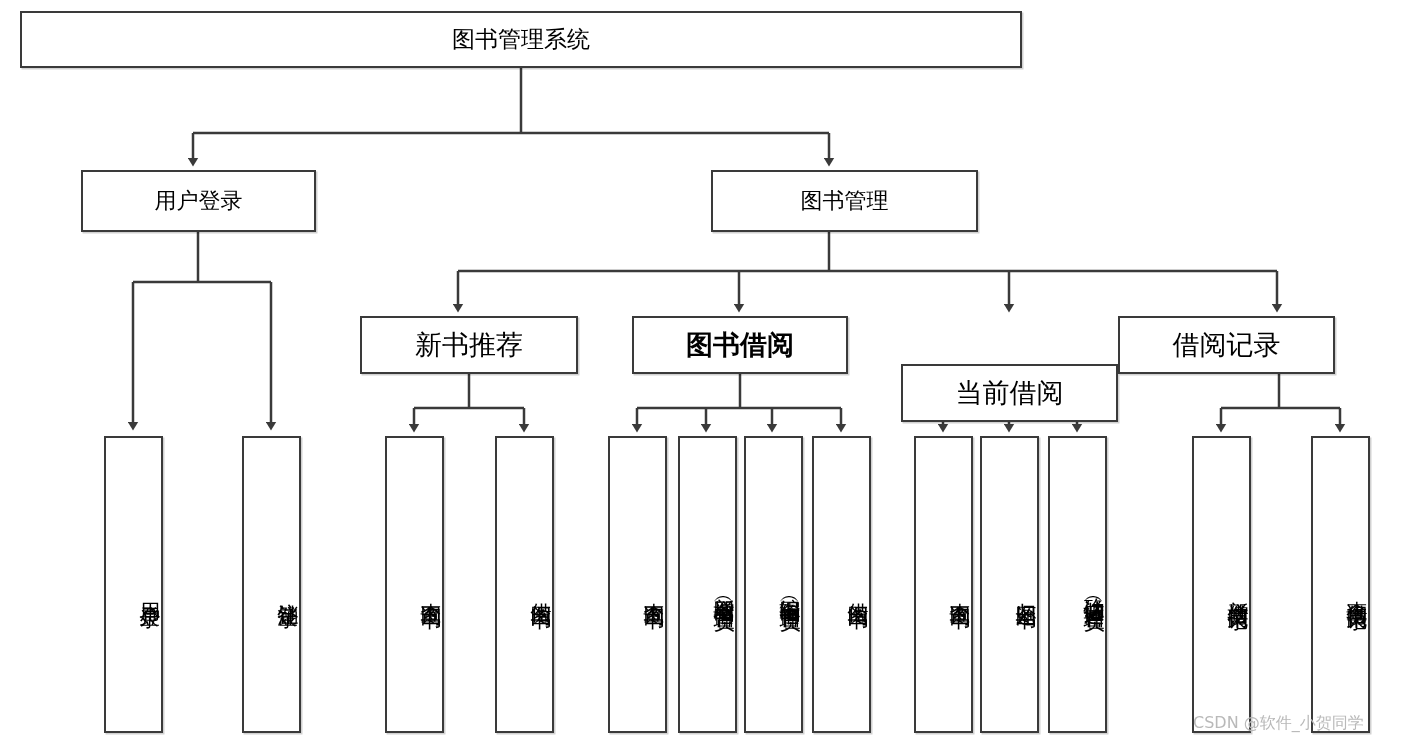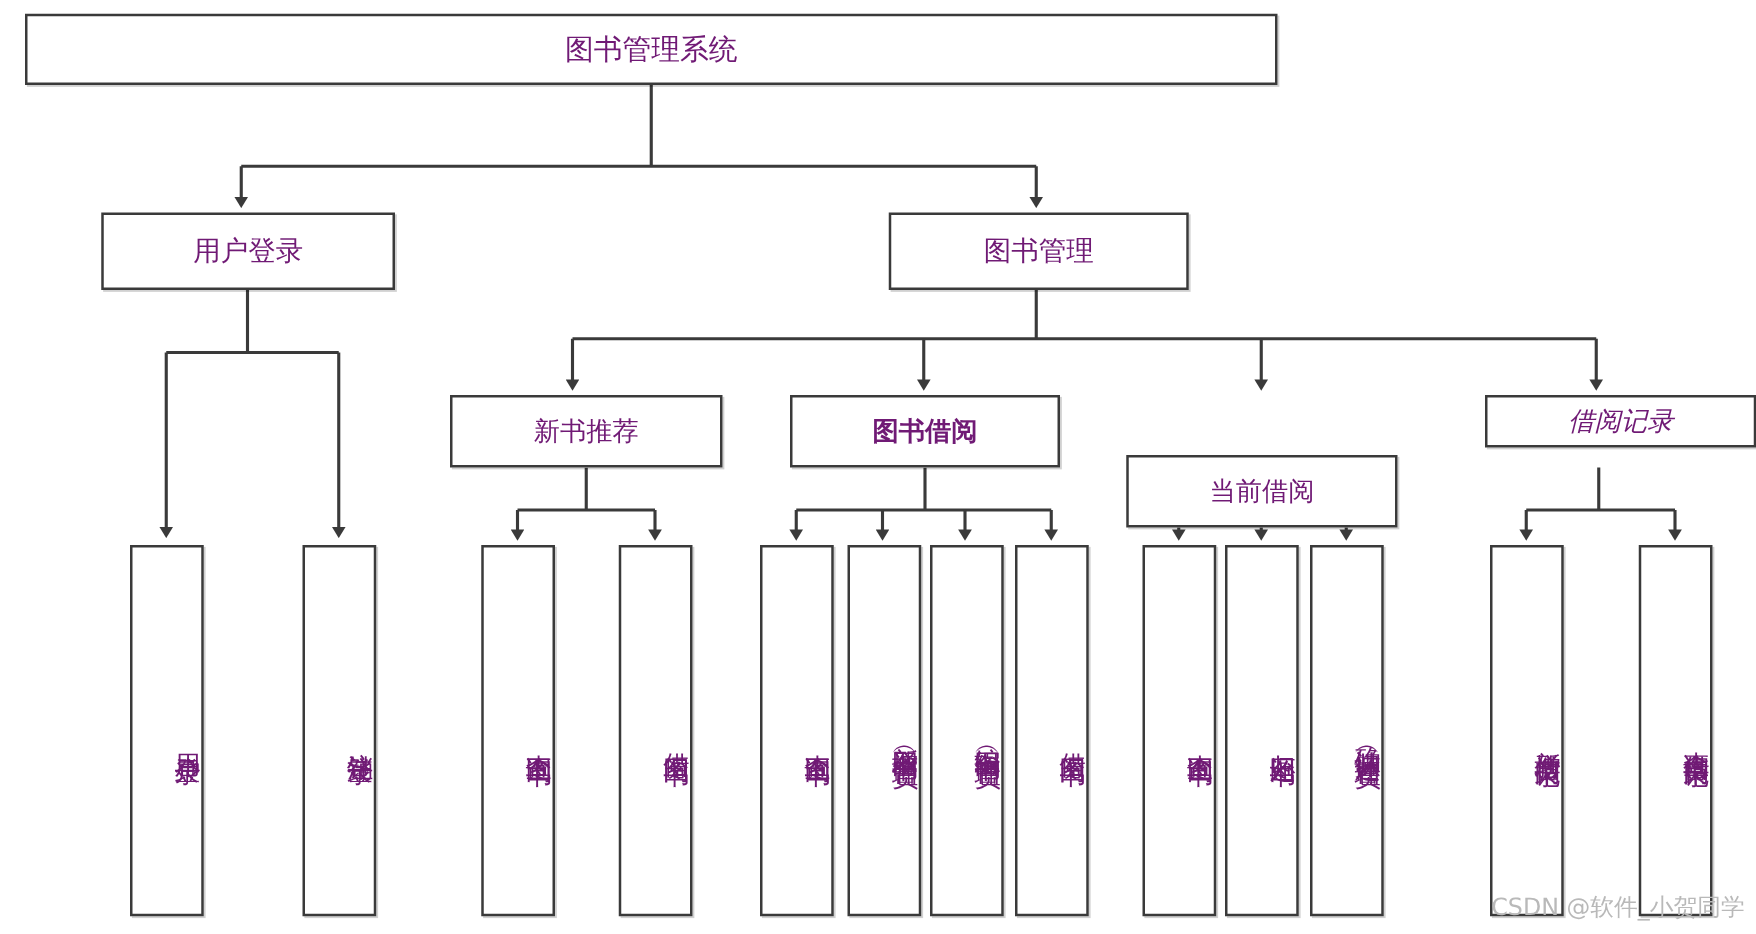--- a/index.html
+++ b/index.html
@@ -18,52 +18,52 @@
     overflow: hidden;
   }
   .node {
     position: absolute;
     box-sizing: border-box;
     border: 2.5px solid #3a3a3a;
     background: #ffffff;
     display: flex;
     align-items: center;
     justify-content: center;
-    color: #701a75;
+    color: #000000;
     box-shadow: 1.5px 1.5px 0 rgba(0,0,0,0.18);
   }
   .node.root {
     font-size: 23px;
   }
   .node.lvl1 {
     font-size: 22px;
   }
   .node.lvl2 {
-    font-size: 21px;
+    font-size: 27px;
     justify-content: center;
   }
   .node.leaf {
     font-size: 21px;
     writing-mode: vertical-rl;
     text-orientation: upright;
     letter-spacing: 2px;
     align-items: flex-start;
     justify-content: center;
     padding-top: 10px;
     line-height: 1.05;
   }
   .node.leaf .vlabel {
     writing-mode: vertical-rl;
     text-orientation: upright;
     white-space: nowrap;
   }
   .watermark {
     position: absolute;
     color: #b9b9b9;
-    font-size: 19px;
+    font-size: 16px;
     white-space: nowrap;
     pointer-events: none;
   }
   svg.links {
     position: absolute;
     left: 0;
     top: 0;
     width: 1405px;
     height: 747px;
     pointer-events: none;
@@ -124,34 +124,34 @@
     </g>
   </svg>
 
   <div class="node root" style="left:20px; top:11px; width:1002px; height:57px;">
     <span>图书管理系统</span>
   </div>
 
   <div class="node lvl1" style="left:81px; top:170px; width:235px; height:62px;">
     <span>用户登录</span>
   </div>
-  <div class="node lvl1" style="left:711px; top:170px; width:240px; height:62px;font-family:Liberation Serif, serif;">
+  <div class="node lvl1" style="left:711px; top:170px; width:267px; height:62px;font-family:Liberation Serif, serif;">
     <span>图书管理</span>
   </div>
 
   <div class="node lvl2" style="left:360px; top:316px; width:218px; height:58px;">
     <span>新书推荐</span>
   </div>
   <div class="node lvl2" style="left:632px; top:316px; width:216px; height:58px;font-weight:bold;">
     <span>图书借阅</span>
   </div>
   <div class="node lvl2" style="left:901px; top:316px; width:217px; height:58px;margin-top:48px;">
     <span>当前借阅</span>
   </div>
-  <div class="node lvl2" style="left:1188px; top:316px; width:217px; height:42px;font-style:italic;">
+  <div class="node lvl2" style="left:1118px; top:316px; width:217px; height:58px;">
     <span>借阅记录</span>
   </div>
 
   <div class="node leaf" style="left:104px; top:436px; width:59px; height:297px;">
     <span class="vlabel">用户登录</span>
   </div>
   <div class="node leaf" style="left:242px; top:436px; width:59px; height:297px;">
     <span class="vlabel">注销登录</span>
   </div>
 

